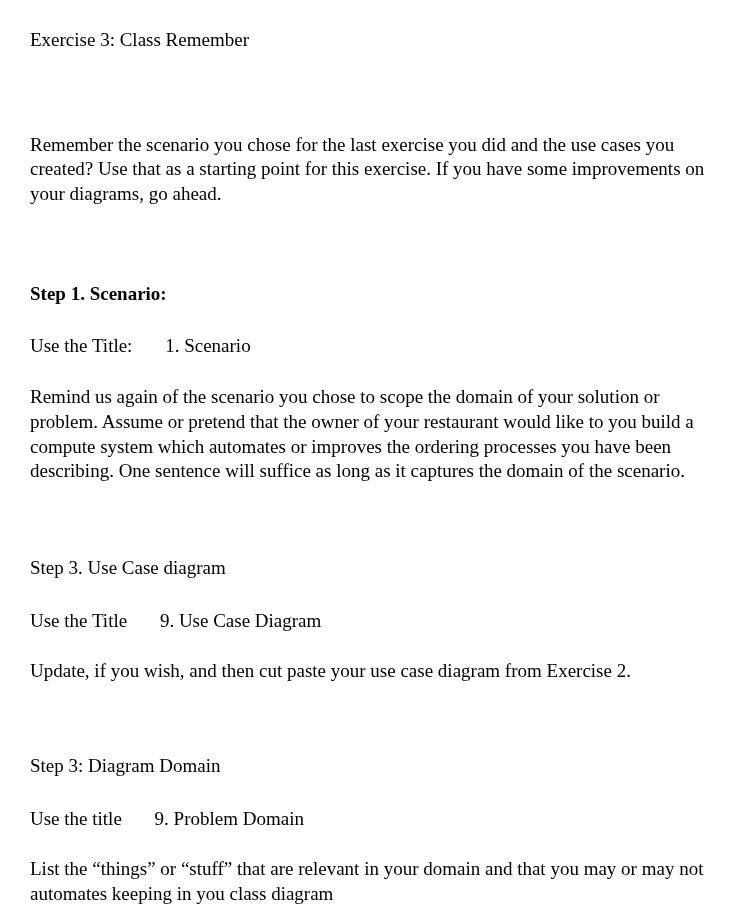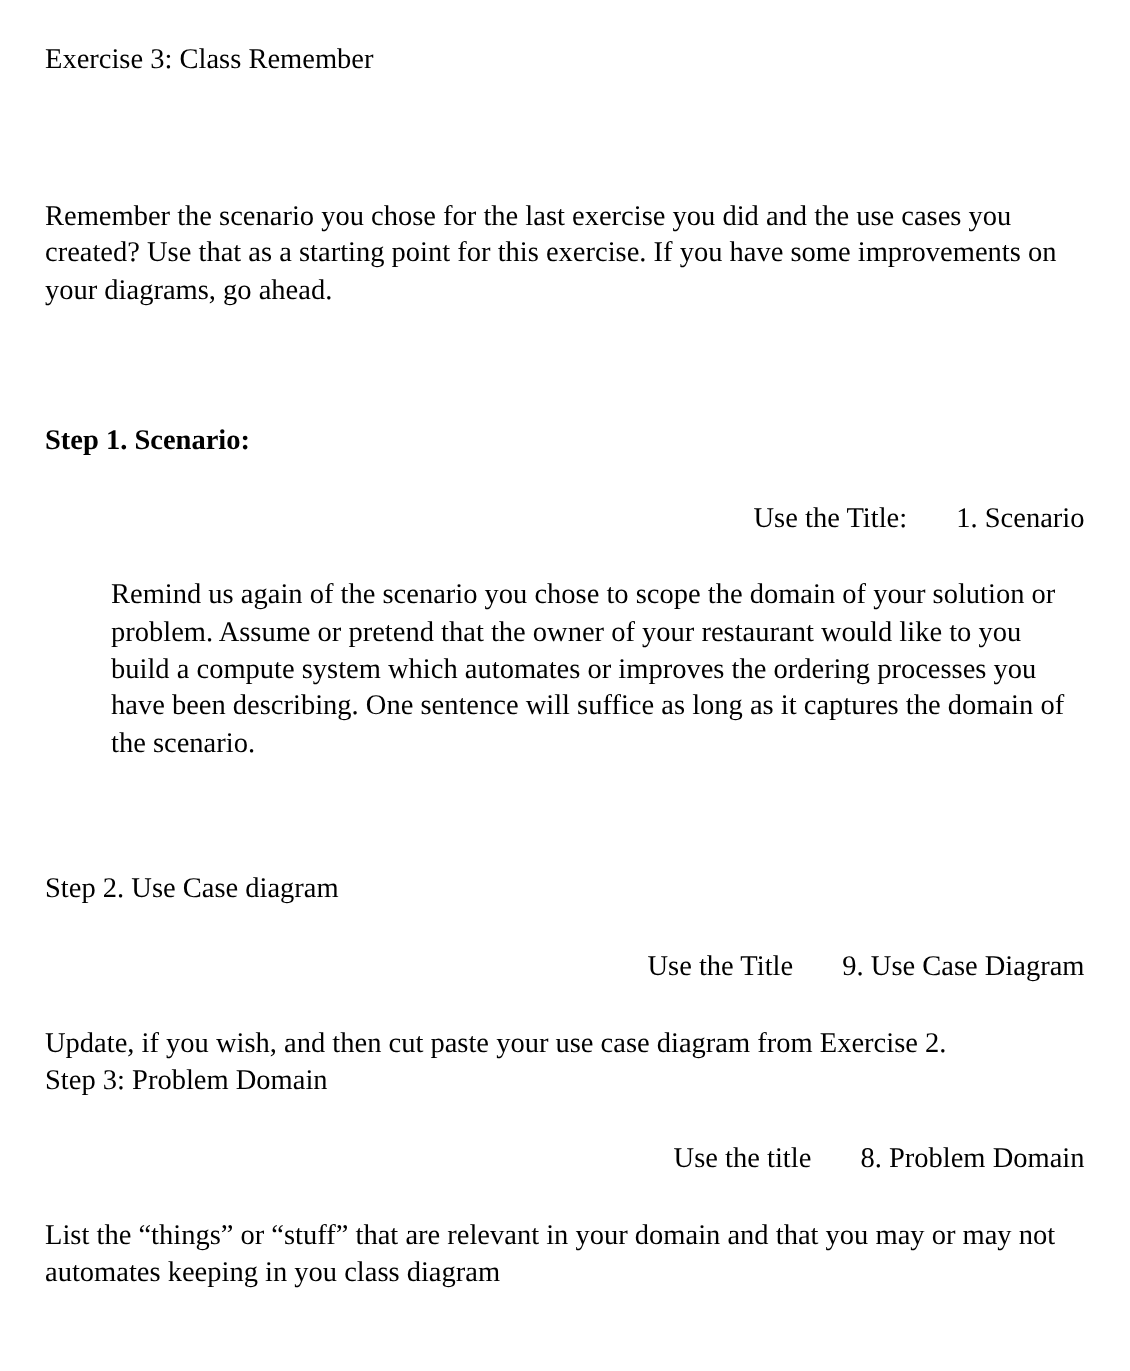--- a/index.html
+++ b/index.html
@@ -22,55 +22,54 @@
     }
     .step-heading {
       margin-bottom: 28px;
     }
     .bold {
       font-weight: bold;
       font-family: Liberation Serif, serif;
     }
     .subtitle-row {
       margin-bottom: 26px;
-      text-align: right;
     }
     .subtitle-row .label {
       display: inline-block;
     }
     .subtitle-row .value {
       display: inline-block;
       margin-left: 28px;
     }
     .step-body {
       margin-bottom: 72px;
-      margin-left: 44px;
     }
     .step-body-small {
+      margin-bottom: 70px;
     }
   </style>
 </head>
 <body>
 
 <div class="title">Exercise 3: Class Remember</div>
 
 <div class="intro">Remember the scenario you chose for the last exercise you did and the use cases you created? Use that as a starting point for this exercise. If you have some improvements on your diagrams, go ahead.</div>
 
 <div class="step-heading bold">Step 1. Scenario:</div>
 <div class="subtitle-row">
   <span class="label">Use the Title:</span>
   <span class="value">1. Scenario</span>
 </div>
 <div class="step-body">Remind us again of the scenario you chose to scope the domain of your solution or problem. Assume or pretend that the owner of your restaurant would like to you build a compute system which automates or improves the ordering processes you have been describing. One sentence will suffice as long as it captures the domain of the scenario.</div>
 
-<div class="step-heading">Step 2. Use Case diagram</div>
+<div class="step-heading">Step 3. Use Case diagram</div>
 <div class="subtitle-row">
   <span class="label">Use the Title</span>
   <span class="value">9. Use Case Diagram</span>
 </div>
 <div class="step-body-small">Update, if you wish, and then cut paste your use case diagram from Exercise 2.</div>
 
-<div class="step-heading">Step 3: Problem Domain</div>
+<div class="step-heading">Step 3: Diagram Domain</div>
 <div class="subtitle-row">
   <span class="label">Use the title</span>
-  <span class="value">8. Problem Domain</span>
+  <span class="value">9. Problem Domain</span>
 </div>
 <div>List the “things” or “stuff” that are relevant in your domain and that you may or may not automates keeping in you class diagram</div>
 
 </body></html>

